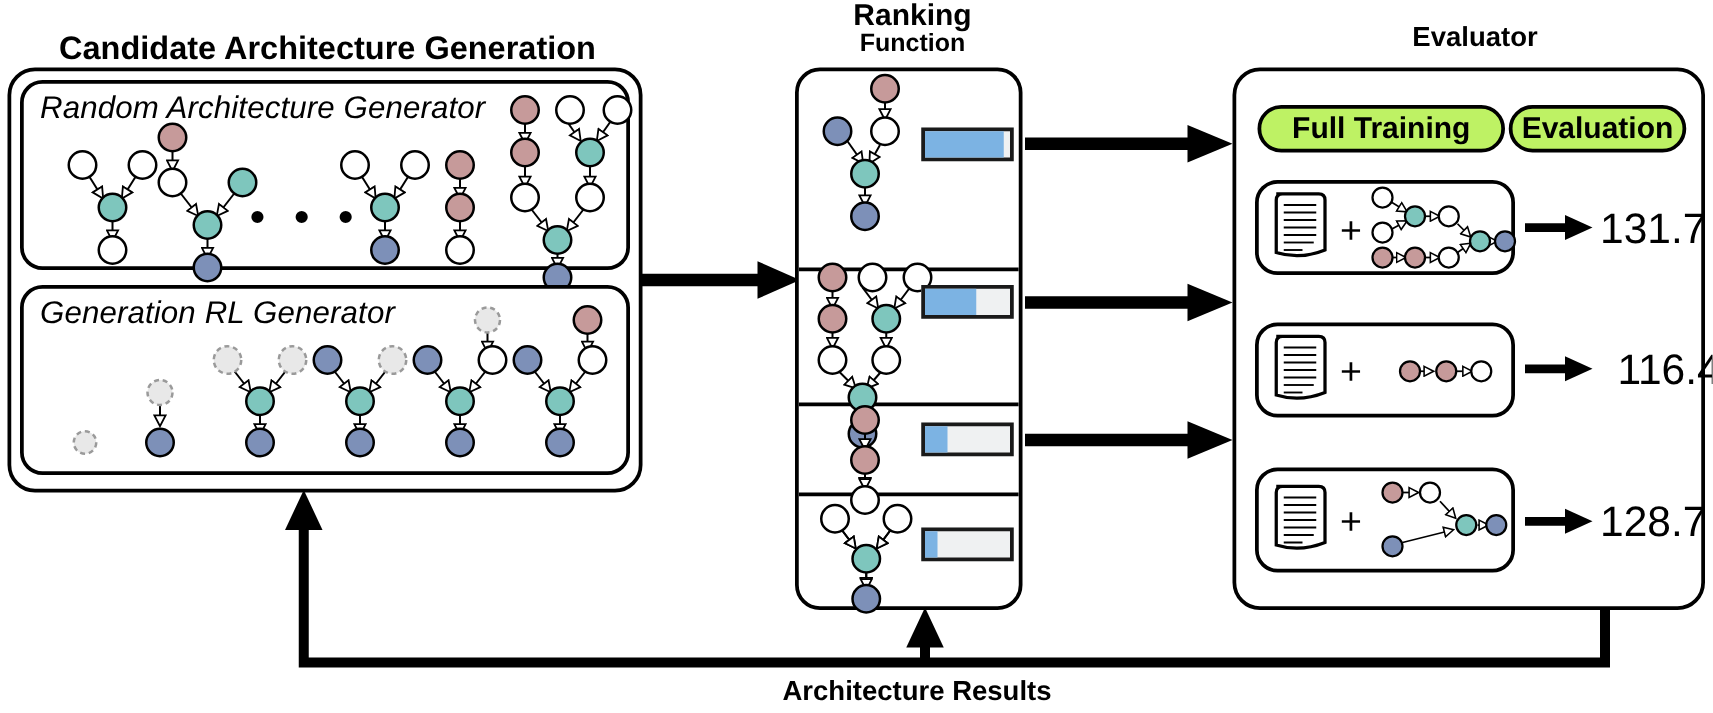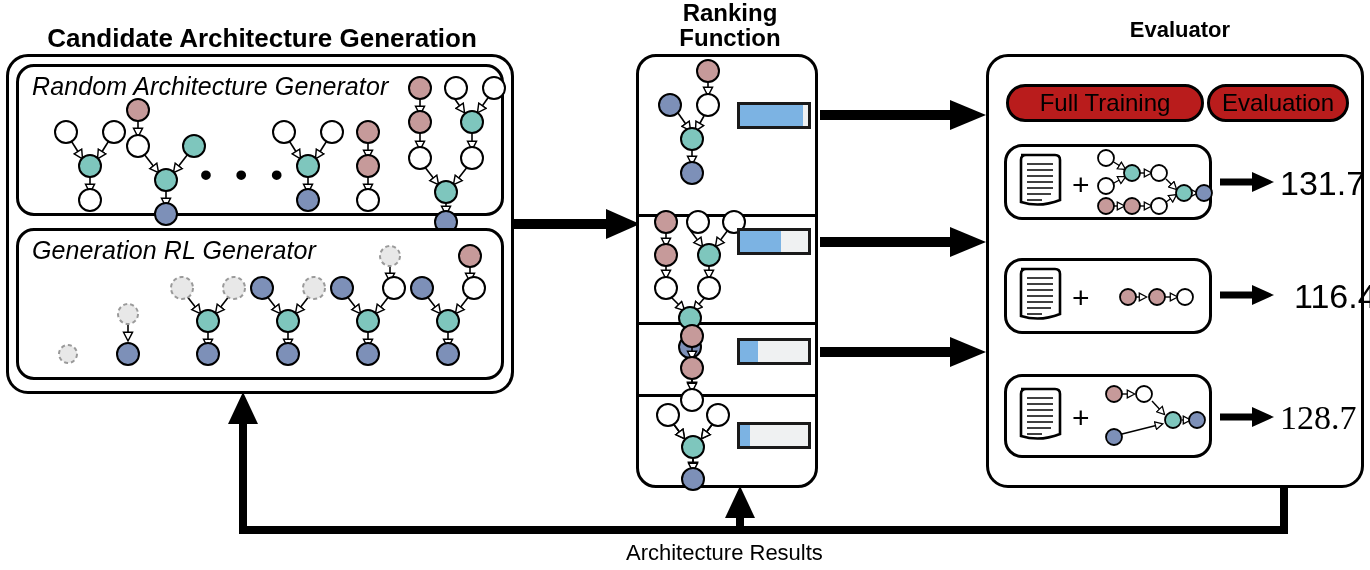--- a/index.html
+++ b/index.html
@@ -17,41 +17,41 @@
 
   
   .rank-panel{position:absolute;border:3px solid #000;border-radius:20px;background:#fff;box-sizing:border-box;overflow:hidden;}
   .rank-div{position:absolute;left:0;right:0;height:3px;background:#000;}
 
   
   .bar{position:absolute;border:3px solid #1a1a1a;background:#eff1f2;box-sizing:border-box;}
   .bar-fill{position:absolute;left:0;top:0;bottom:0;background:#7cb3e3;}
 
   
-  .pill{position:absolute;border:3px solid #000;border-radius:999px;background:#b91c1c;
-        display:flex;align-items:center;justify-content:center;font-size:24px;box-sizing:border-box;}
+  .pill{position:absolute;border:3px solid #000;border-radius:999px;background:#bef264;
+        display:flex;align-items:center;justify-content:center;font-size:24px;box-sizing:border-box;font-weight:bold;}
 
   
   .evcard{position:absolute;border:3px solid #000;border-radius:18px;background:#fff;box-sizing:border-box;}
   .plus{position:absolute;font-size:30px;line-height:1;}
   .score{position:absolute;font-size:34px;white-space:nowrap;}
 
   
   .dots{position:absolute;font-size:34px;letter-spacing:7px;font-weight:bold;}
 
   svg{position:absolute;overflow:visible;}
-  .flowlbl{position:absolute;font-weight:normal;font-size:22px;white-space:nowrap;text-align:center;}
+  .flowlbl{position:absolute;font-weight:bold;font-size:22px;white-space:nowrap;text-align:center;}
 </style>
 </head>
 <body>
 
 <div class="sec-title abs" style="left:12px;top:24px;width:500px;font-size:26px;">Candidate Architecture Generation</div>
 
 <div class="sec-title abs" style="left:640px;top:0px;width:180px;font-size:24px;">Ranking</div>
-<div class="sec-title abs" style="left:640px;top:25px;width:180px;font-size:24px;">Function</div>
+<div class="sec-title abs" style="left:640px;top:25px;width:180px;font-size:20px;">Function</div>
 
 <div class="sec-title abs" style="left:1000px;top:18px;width:360px;font-size:22px;">Evaluator</div>
 
 <div class="panel" style="left:6px;top:54px;width:508px;height:340px;"></div>
 
 <div class="subpanel" style="left:16px;top:64px;width:488px;height:152px;"></div>
 <div class="sub-label" style="left:32px;top:72px;">Random Architecture Generator</div>
 
 <svg style="left:16px;top:64px;" width="488" height="152" viewBox="0 0 488 152">
   <defs>
@@ -394,21 +394,21 @@
     <circle cx="40" cy="12" r="8" fill="#fff"></circle>
     <circle cx="10" cy="55" r="8" fill="#7d90b8"></circle>
     <circle cx="69" cy="38" r="8" fill="#7ec6bd"></circle>
     <circle cx="93" cy="38" r="8" fill="#7d90b8"></circle>
   </g>
 </svg>
 <svg style="left:1220px;top:405px;" width="56" height="26">
   <line x1="0" y1="12" x2="36" y2="12" stroke="#000" stroke-width="7"></line>
   <path d="M32,2 L54,12 L32,22 Z" fill="#000"></path>
 </svg>
-<div class="score" style="left:1280px;top:399px;font-family:Liberation Serif, serif;">128.7</div>
+<div class="score" style="left:1280px;top:399px;">128.7</div>
 
 <svg style="left:0px;top:0px;" width="1370" height="570">
 
   <path d="M1284,488 L1284,530 L243,530 L243,418" fill="none" stroke="#000" stroke-width="8"></path>
   <path d="M228,424 L243,392 L258,424 Z" fill="#000"></path>
 
   <path d="M740,530 L740,512" fill="none" stroke="#000" stroke-width="8"></path>
   <path d="M725,518 L740,486 L755,518 Z" fill="#000"></path>
 </svg>
 

